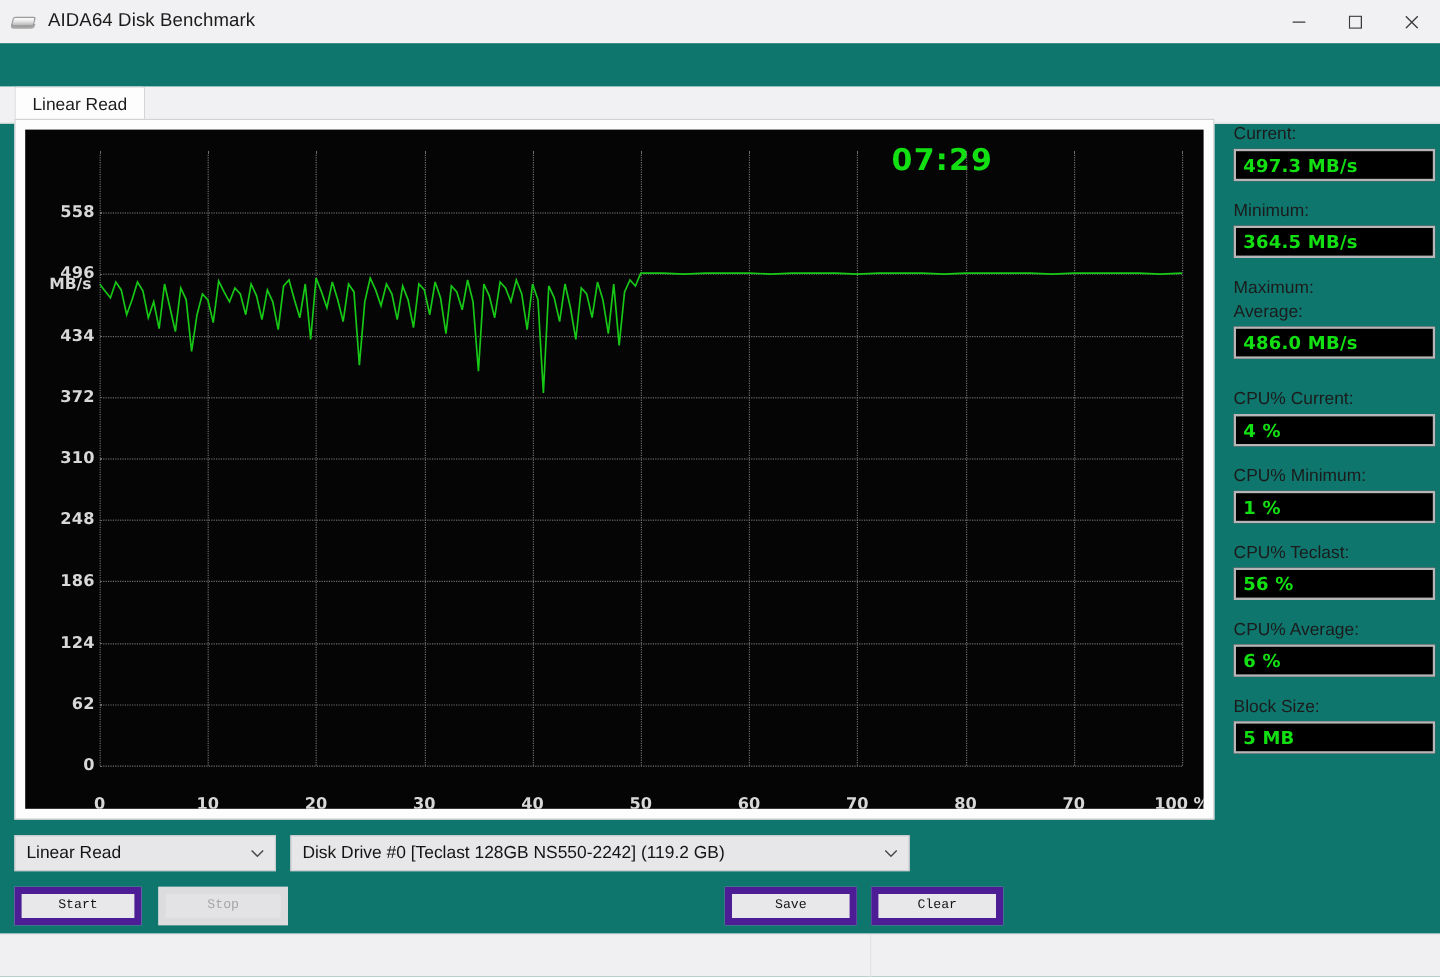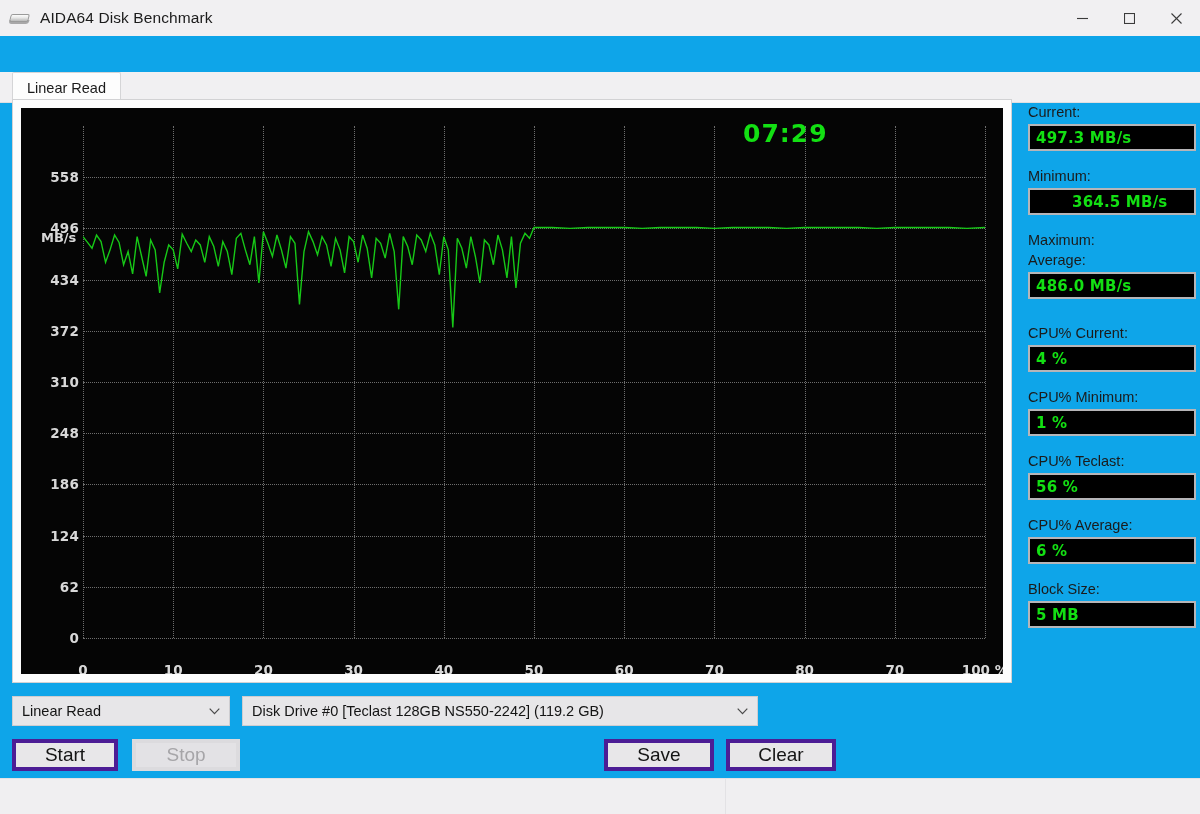--- a/index.html
+++ b/index.html
@@ -2,21 +2,21 @@
 <html><head>
 <meta charset="utf-8">
 <style>
   * { box-sizing: border-box; margin: 0; padding: 0; }
   html, body {
     width: 1200px; height: 814px;
     font-family: "Liberation Sans", sans-serif;
     background: #f0eff1;
     overflow: hidden;
   }
-  #app { position: relative; width: 1200px; height: 814px; background: #0ea5e9; }
+  #app { position: relative; width: 1200px; height: 814px; background: #0f766e; }
 
   
   .titlebar {
     position: absolute; left:0; top:0; width:1200px; height:36px;
     background:#f1f0f2; display:flex; align-items:center;
   }
   .title-icon { margin-left:9px; width:22px; height:16px; position:relative; }
   .title-icon .body {
     position:absolute; left:1px; top:4px; width:19px; height:8px;
     background:linear-gradient(180deg,#fcfcfc 0%,#e8e8e8 45%,#b9b9b9 100%);
@@ -116,23 +116,23 @@
     position:absolute; height:30px; background:#e7e6e8;
     border:1px solid #cecdd0; display:flex; align-items:center;
     font-size:14.5px; color:#141414;
   }
   .combo .label { padding-left:9px; flex:1; white-space:nowrap; overflow:hidden; }
   .combo .chev {
     width:30px; display:flex; align-items:center; justify-content:center; color:#4a4a4a;
   }
   .btn {
     position:absolute; height:32px;
-    background:#e8e7e9; border:4px solid #4c1d95;
+    background:#e8e7e9; border:6px solid #4c1d95;
     display:flex; align-items:center; justify-content:center;
-    font-size:19px; color:#141414;
+    font-size:11px; color:#141414;font-family:Liberation Mono, monospace;
   }
   .btn.disabled { color:#a6a5a8; background:#e3e2e5; border-color:#dcdbde; }
 
   
   .stats { position:absolute; left:1028px; top:104px; width:168px; }
   .stat-label {
     font-size:14.5px; color:#1b1b1b; margin-bottom:4px; white-space:nowrap;
   }
   .stat-box {
     height:27px; background:#000; border:2px solid #b6b5b8;
@@ -268,21 +268,21 @@
   <div class="btn" style="left:604px; top:739px; width:110px;">Save</div>
   <div class="btn" style="left:726px; top:739px; width:110px;">Clear</div>
 
   <div class="stats" id="stats">
       <div class="stat-label">Current:</div>
       <div class="stat-box">
         <span style="color: rgb(19, 224, 19);">497.3 MB/s</span>
       </div>
       <div class="stat-label">Minimum:</div>
       <div class="stat-box">
-        <span style="color: rgb(19, 224, 19); margin-left: 36px;">364.5 MB/s</span>
+        <span style="color: rgb(19, 224, 19);">364.5 MB/s</span>
       </div>
       <div class="stat-label">Maximum:</div>
       <div class="stat-label">Average:</div>
       <div class="stat-box">
         <span style="color: rgb(19, 224, 19);">486.0 MB/s</span>
       </div>
       <div class="stat-gap"></div>
       <div class="stat-label">CPU% Current:</div>
       <div class="stat-box">
         <span style="color: rgb(19, 224, 19);">4 %</span>

